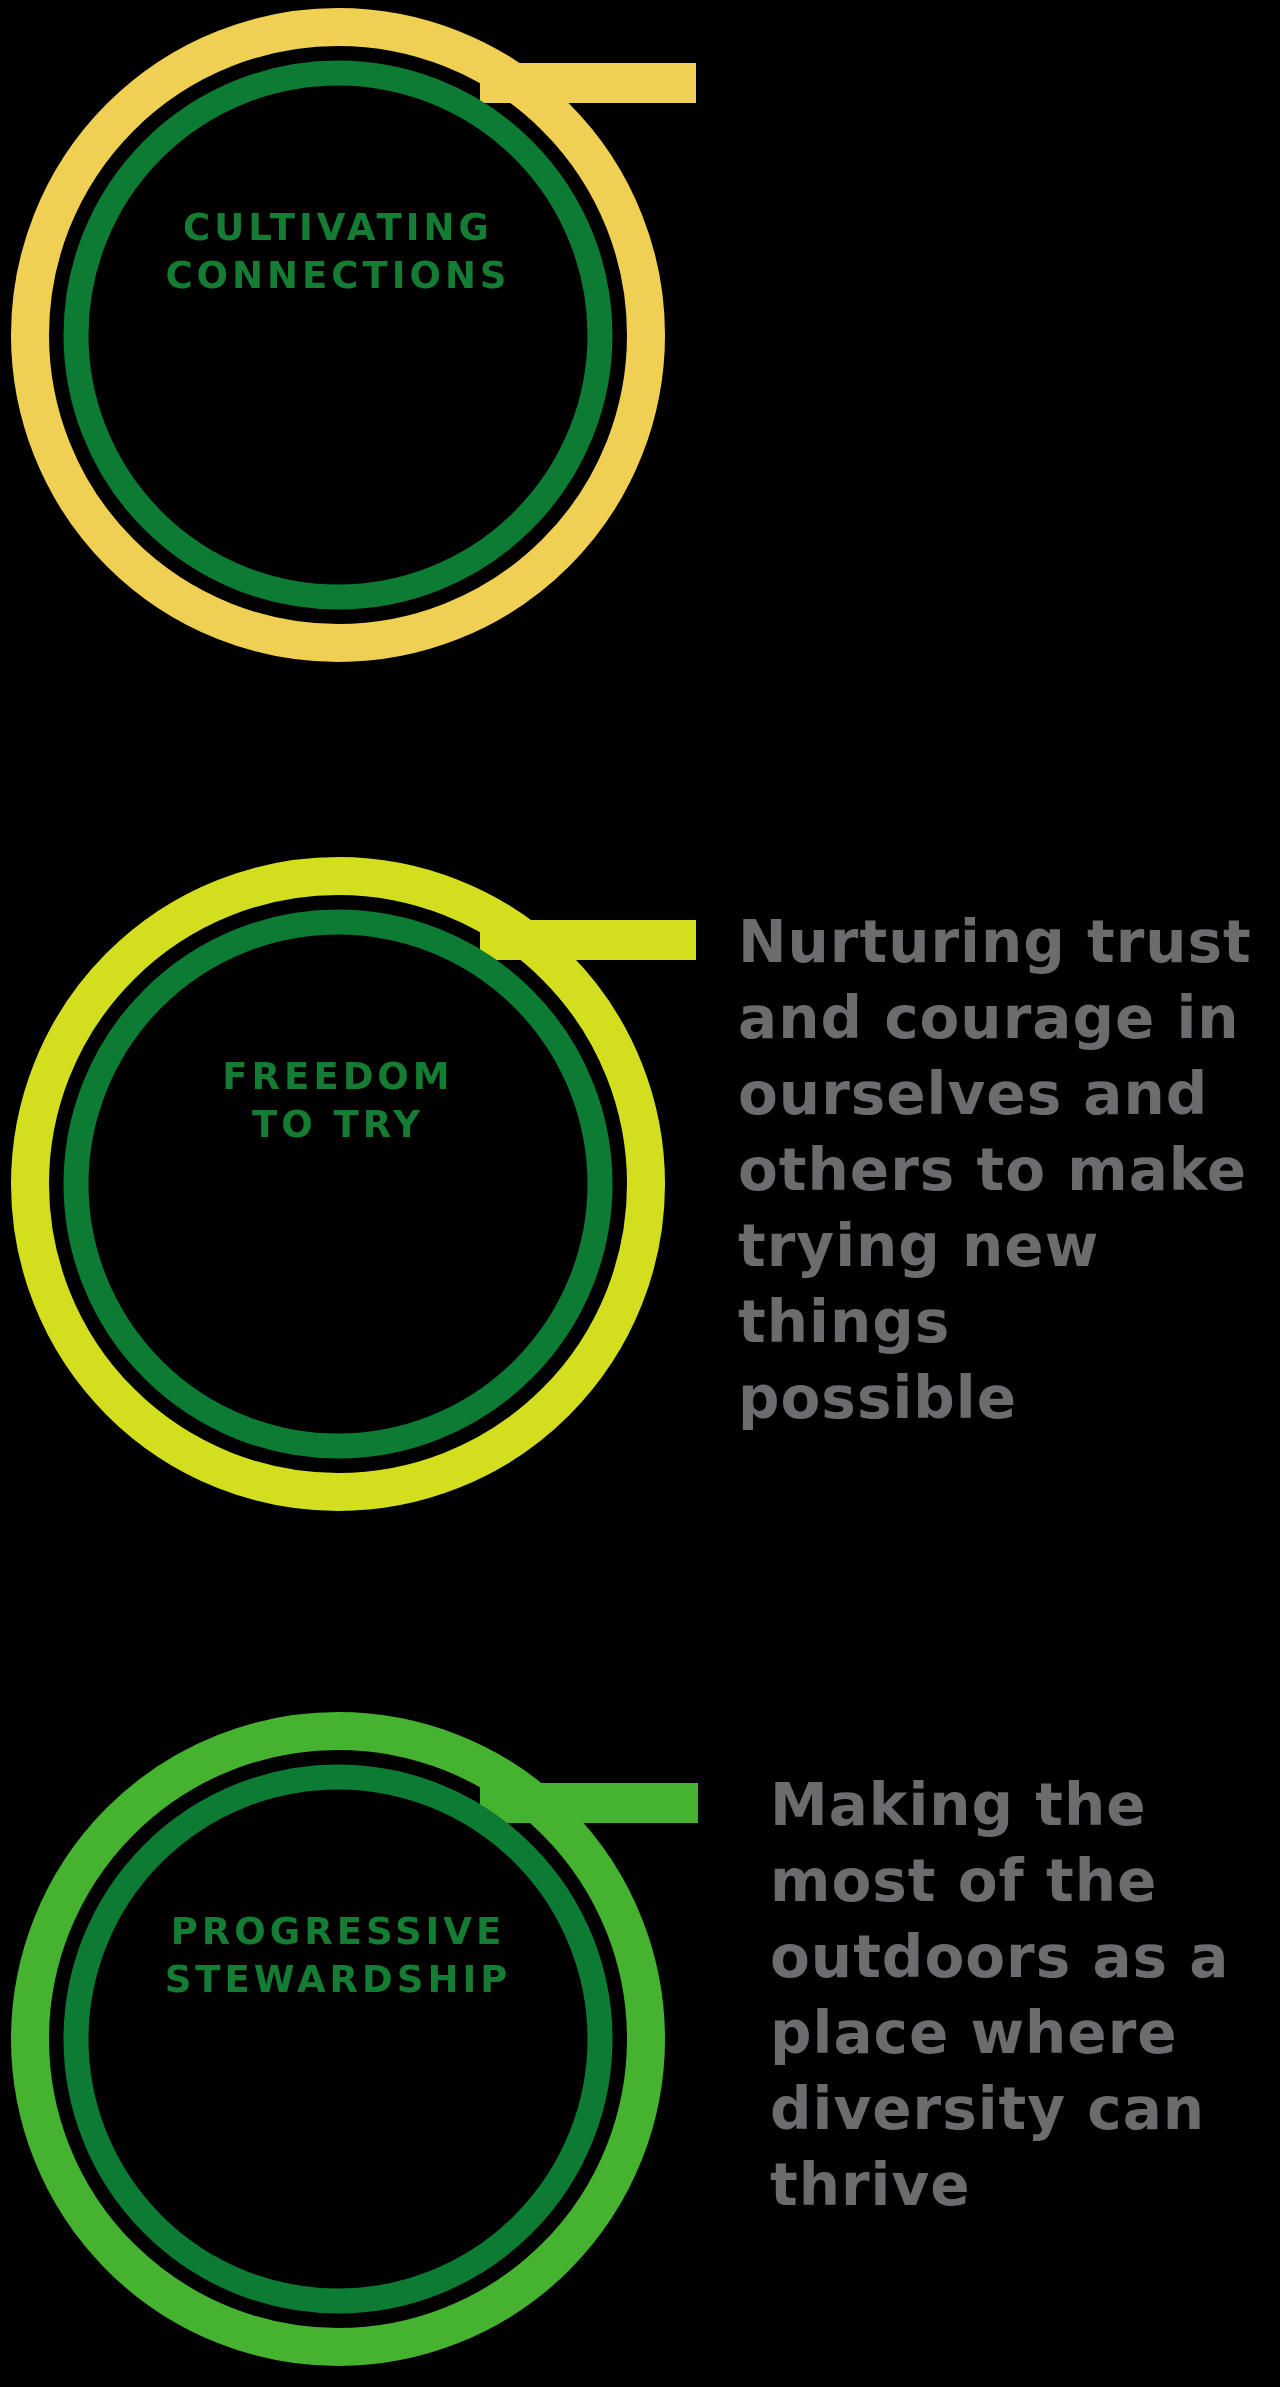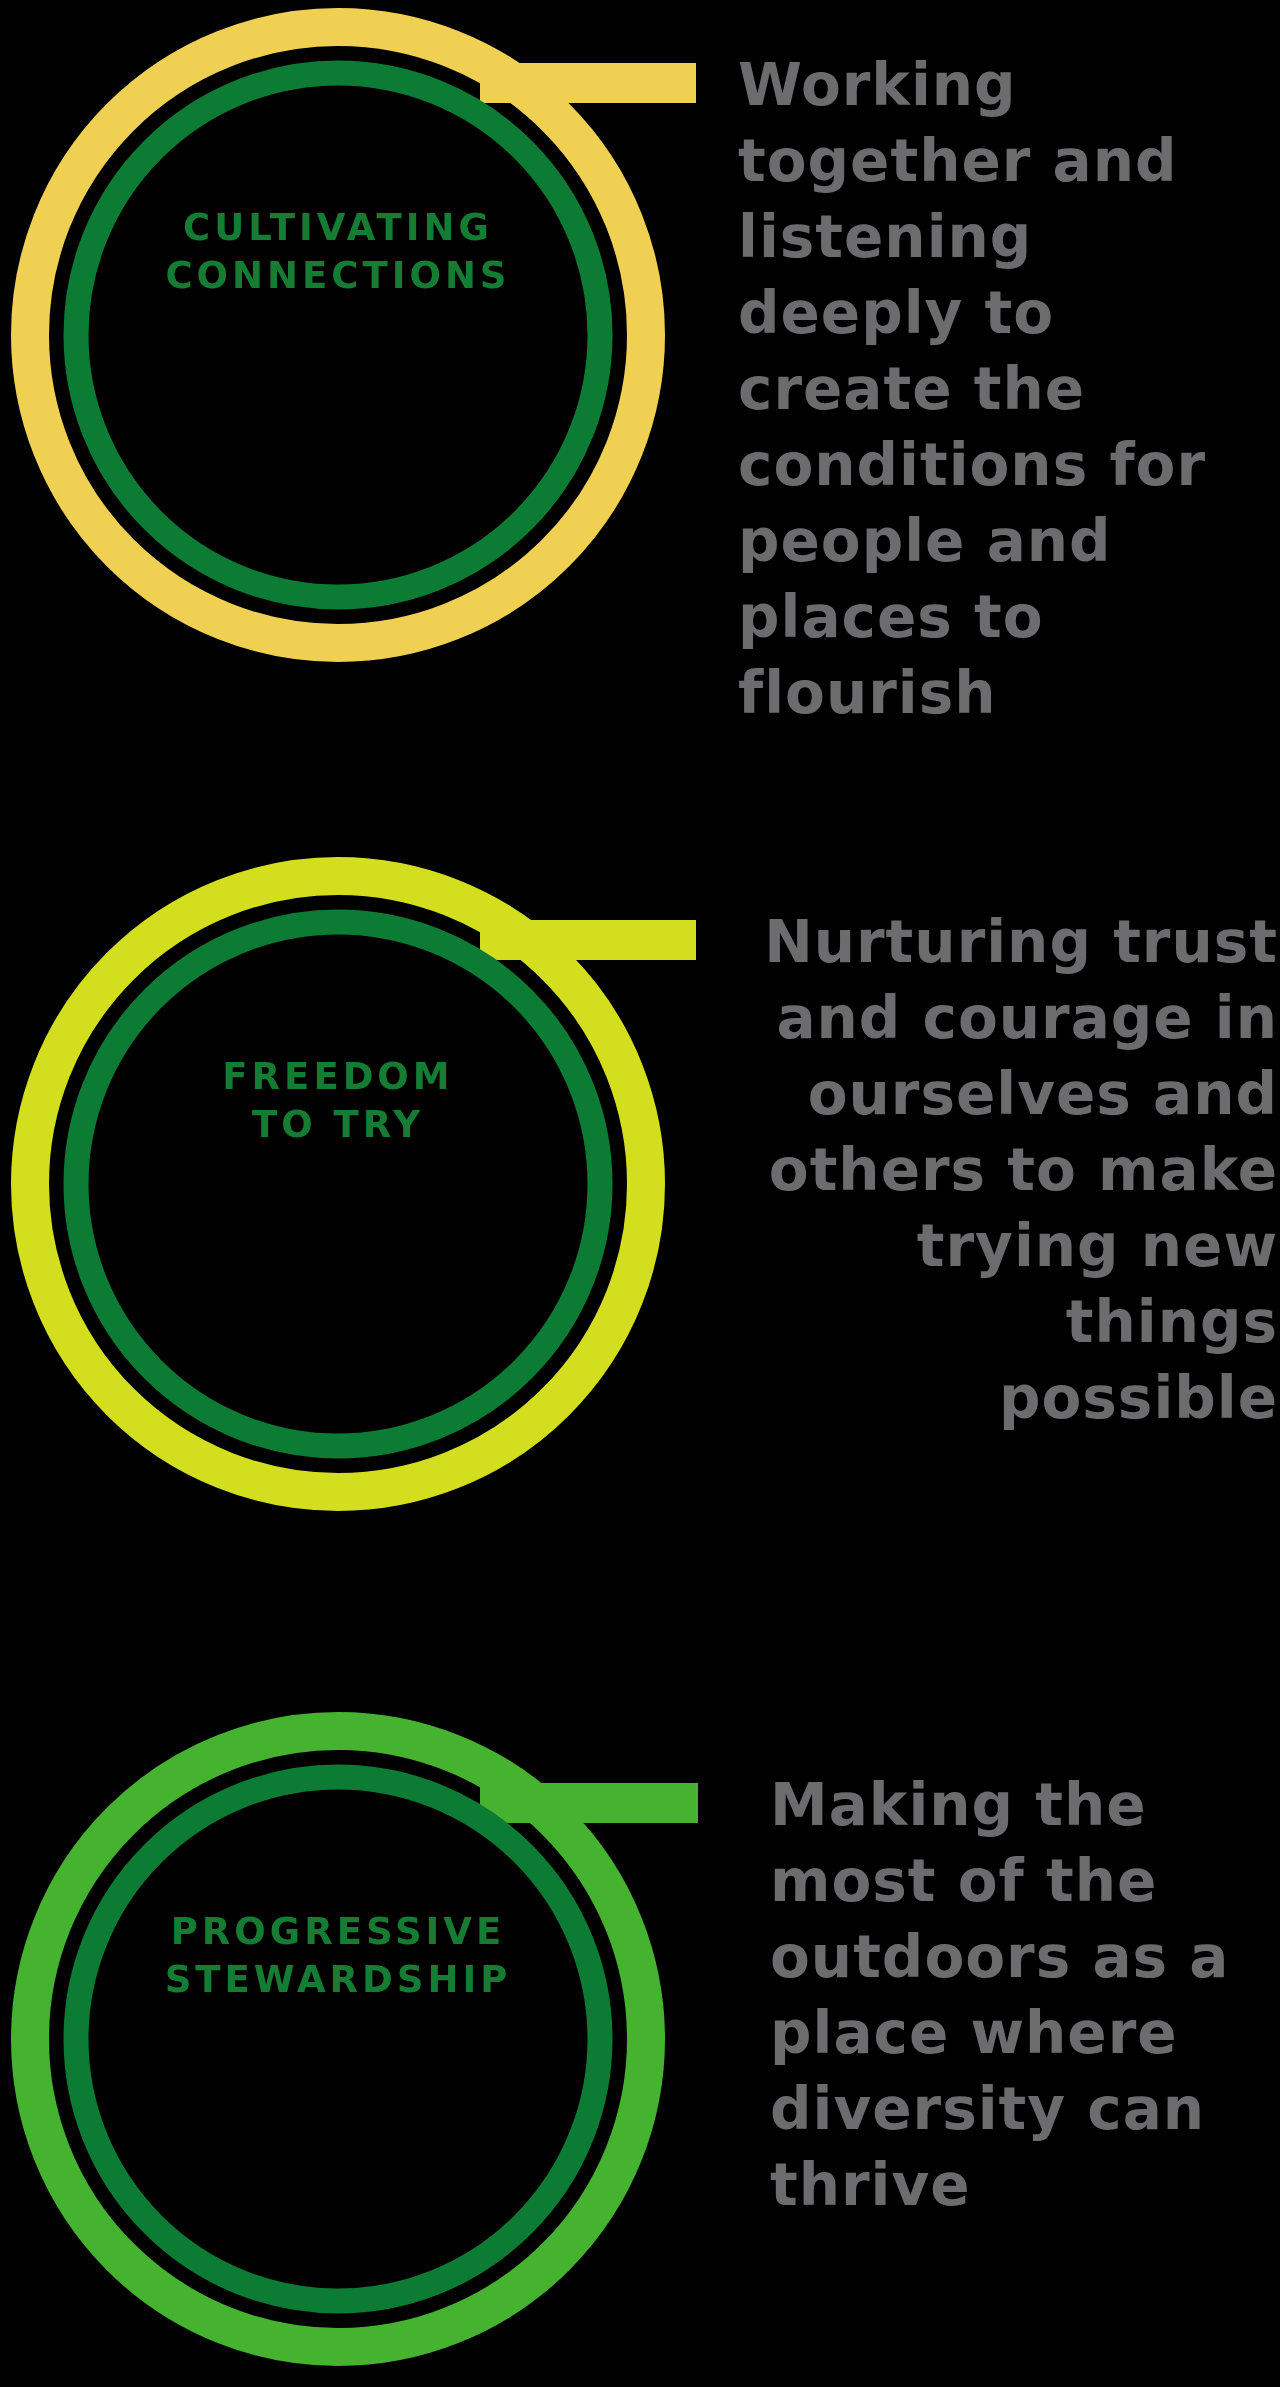--- a/index.html
+++ b/index.html
@@ -47,45 +47,36 @@
     left: 738px;
     width: 540px;
     font-family: "DejaVu Sans", sans-serif;
     font-weight: 700;
     font-size: 58px;
     line-height: 76px;
     letter-spacing: 1px;
     white-space: pre-line;
   }
   .group-1 .description { top: 47px; }
-  .group-2 .description { top: 55px; text-align: right; }
+  .group-2 .description { top: 55px; }
   .group-3 .description { top: 63px; }
 </style>
 </head>
 <body style="background: rgb(0, 0, 0);">
 
 <div class="canvas">
 
   <section class="value-group group-1">
     <svg class="badge-svg" width="710" height="700" viewBox="0 0 710 700">
       <rect x="480" y="63" width="216" height="40" fill="#F0D053"></rect>
       <circle cx="338" cy="335" r="308" fill="none" stroke-width="38" stroke="#F0D053"></circle>
       <circle cx="338" cy="335" r="262" fill="none" stroke-width="25" stroke="#0C7B33"></circle>
       <text class="badge-label" x="338" y="240" fill="#157C34">CULTIVATING</text>
       <text class="badge-label" x="338" y="288" fill="#157C34">CONNECTIONS</text>
     </svg>
-    <div class="description" style="color: rgb(108, 108, 110);">Working
-together and
-listening
-deeply to
-create the
-conditions for
-people and
-places to
-flourish</div>
   </section>
 
   <section class="value-group group-2">
     <svg class="badge-svg" width="710" height="700" viewBox="0 0 710 700">
       <rect x="480" y="71" width="216" height="40" fill="#D3DF1E"></rect>
       <circle cx="338" cy="335" r="308" fill="none" stroke-width="38" stroke="#D3DF1E"></circle>
       <circle cx="338" cy="335" r="262" fill="none" stroke-width="25" stroke="#0C7B33"></circle>
       <text class="badge-label" x="338" y="240" fill="#157C34">FREEDOM</text>
       <text class="badge-label" x="338" y="288" fill="#157C34">TO TRY</text>
     </svg>

